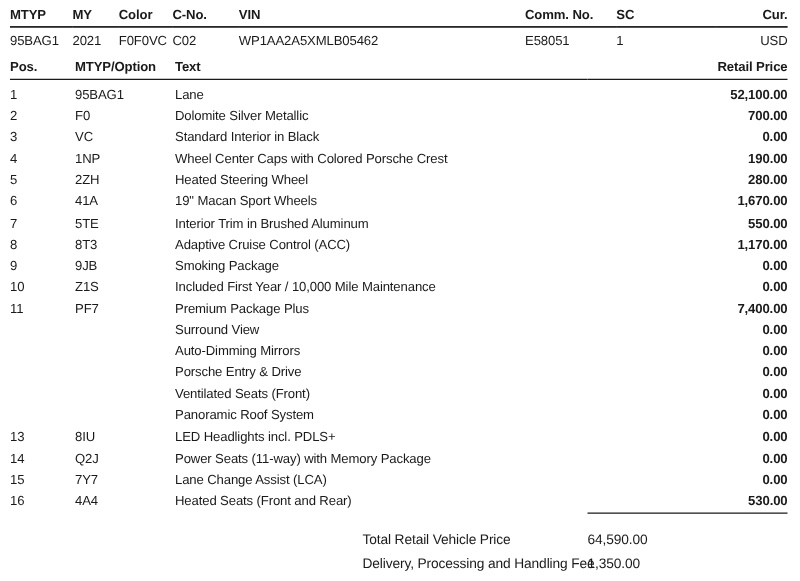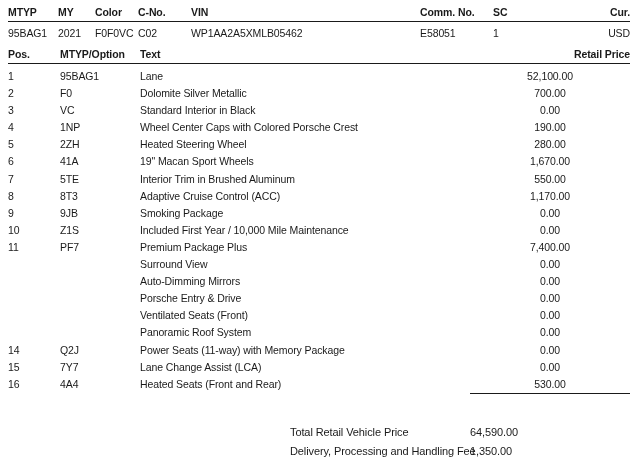--- a/index.html
+++ b/index.html
@@ -94,21 +94,21 @@
     white-space: nowrap;
     letter-spacing: -0.1px;
     vertical-align: bottom;
   }
   .options-table tbody tr:first-child td { padding-top: 4px; }
 
   .col-pos   { width: 52px; margin-left: 21px; }
   .col-code  { width: 80px; }
   .col-text  { width: 330px; }
   .col-price { width: 160px; text-align: right; }
-  td.col-price { text-align: center; }
+  td.col-price { text-align: right; font-weight: bold; }
 
   
   tr.last-item td.col-price {
     border-bottom: 1.2px solid #1a1a1a;
   }
 
   
   .totals-table {
     position: absolute;
     left: 8px;
@@ -260,20 +260,26 @@
           <td class="col-text">Ventilated Seats (Front)</td>
           <td class="col-price">0.00</td>
         </tr>
         <tr>
           <td class="col-pos"></td>
           <td class="col-code"></td>
           <td class="col-text">Panoramic Roof System</td>
           <td class="col-price">0.00</td>
         </tr>
         <tr>
+          <td class="col-pos">13</td>
+          <td class="col-code">8IU</td>
+          <td class="col-text">LED Headlights incl. PDLS+</td>
+          <td class="col-price">0.00</td>
+        </tr>
+        <tr>
           <td class="col-pos">14</td>
           <td class="col-code">Q2J</td>
           <td class="col-text">Power Seats (11-way) with Memory Package</td>
           <td class="col-price">0.00</td>
         </tr>
         <tr>
           <td class="col-pos">15</td>
           <td class="col-code">7Y7</td>
           <td class="col-text">Lane Change Assist (LCA)</td>
           <td class="col-price">0.00</td>

